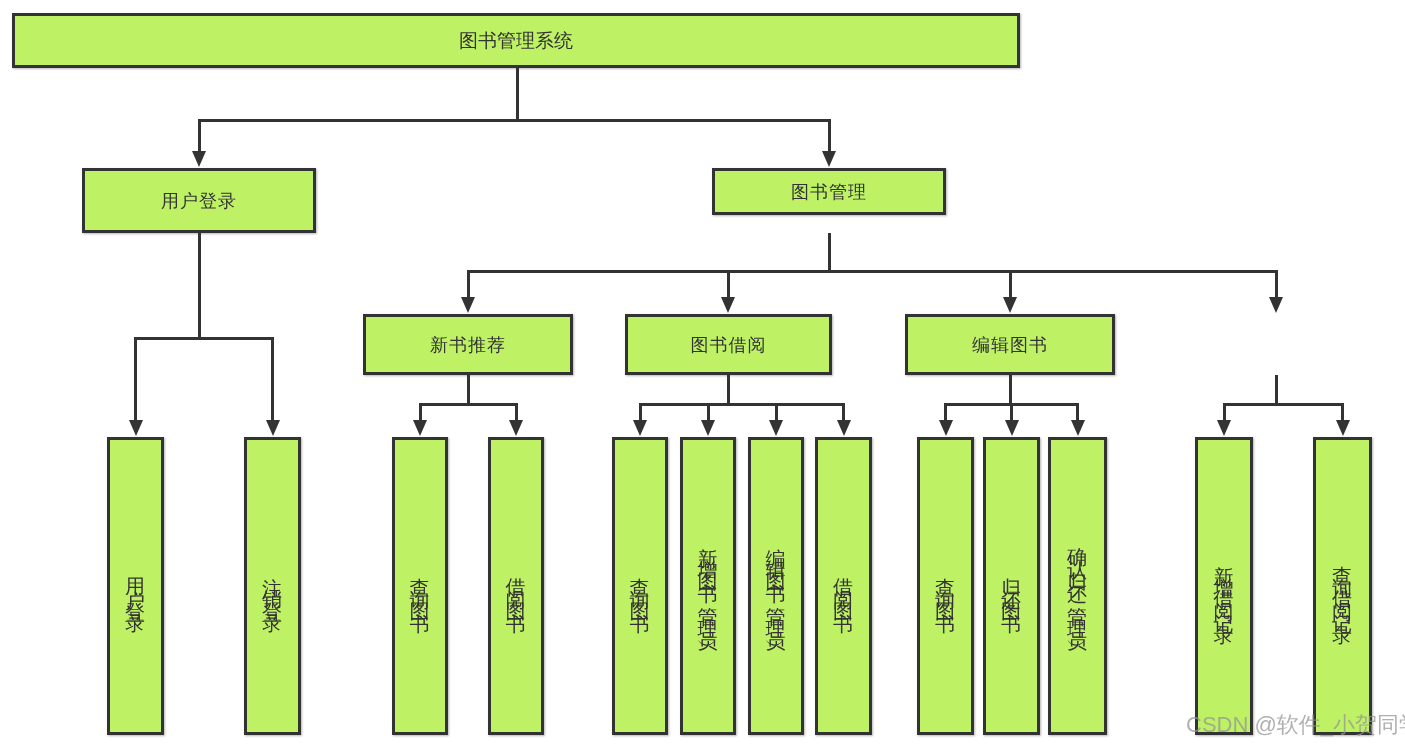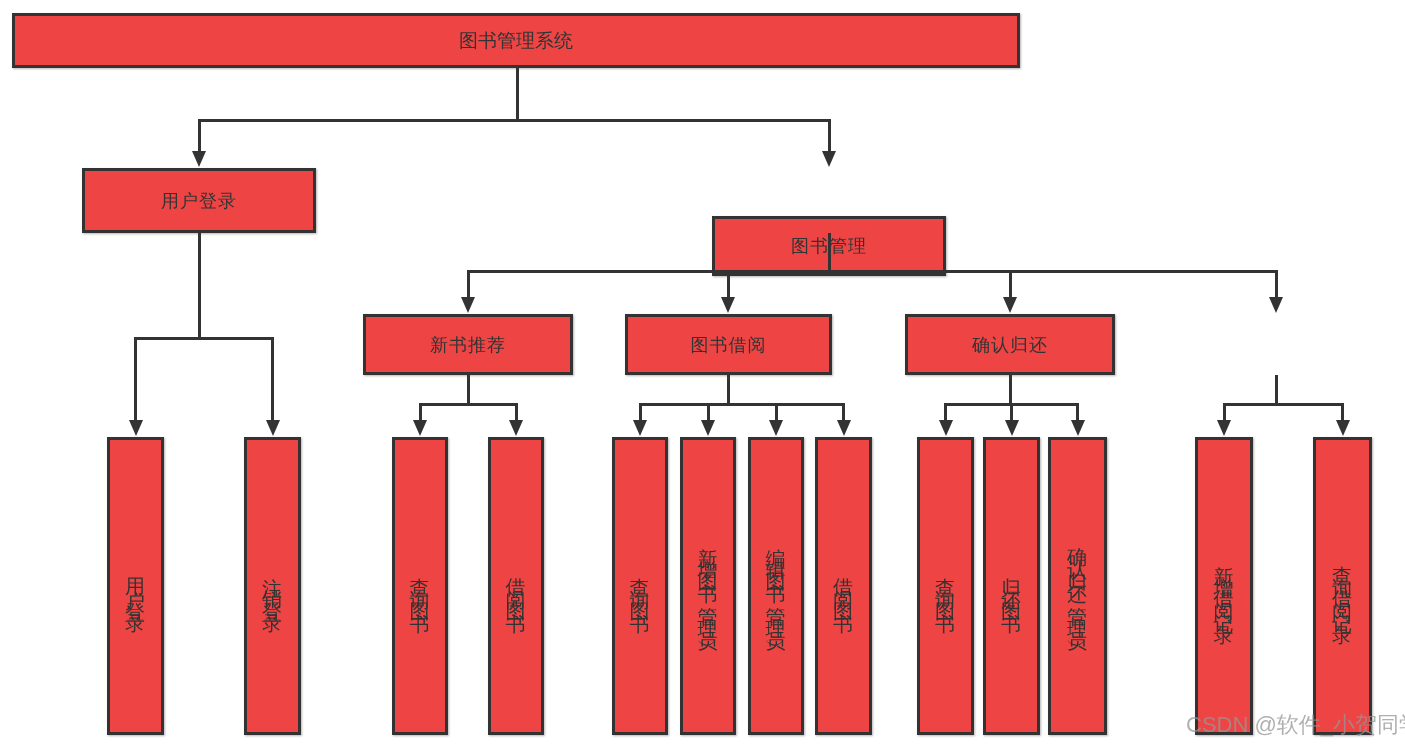--- a/index.html
+++ b/index.html
@@ -9,21 +9,21 @@
     height: 747px;
     background: #ffffff;
     font-family: "Liberation Sans", "DejaVu Sans", sans-serif;
     color: #333333;
     overflow: hidden;
   }
   .node {
     position: absolute;
     box-sizing: border-box;
     border: 3px solid #333333;
-    background: #ef4444;
+    background: #bef264;
     box-shadow: 1px 1px 2px rgba(90,90,90,0.45);
     display: flex;
     align-items: center;
     justify-content: center;
   }
   .hnode { font-size: 18px; letter-spacing: 1px; }
   .rootnode { font-size: 19px; }
   .leaf { }
   .leaf span {
     writing-mode: vertical-rl;
@@ -63,34 +63,34 @@
 <div class="canvas">
 
   <div class="node rootnode" style="left:12px; top:13px; width:1008px; height:55px;">
     <span>图书管理系统</span>
   </div>
 
   <div class="node hnode" style="left:82px; top:168px; width:234px; height:65px;">
     <span>用户登录</span>
   </div>
 
-  <div class="node hnode" style="left:712px; top:168px; width:234px; height:60px;margin-top:48px;">
+  <div class="node hnode" style="left:712px; top:168px; width:234px; height:47px;">
     <span>图书管理</span>
   </div>
 
   <div class="node hnode" style="left:363px; top:314px; width:210px; height:61px;font-family:Liberation Mono, monospace;">
     <span>新书推荐</span>
   </div>
 
   <div class="node hnode" style="left:625px; top:314px; width:207px; height:61px;align-items:center;">
     <span>图书借阅</span>
   </div>
 
   <div class="node hnode" style="left:905px; top:314px; width:210px; height:61px;">
-    <span>确认归还</span>
+    <span>编辑图书</span>
   </div>
 
 
   <div class="node leaf" style="left:107px; top:437px; width:57px; height:298px;">
     <span>用户登录</span>
   </div>
   <div class="node leaf" style="left:244px; top:437px; width:57px; height:298px;">
     <span>注销登录</span>
   </div>
 

